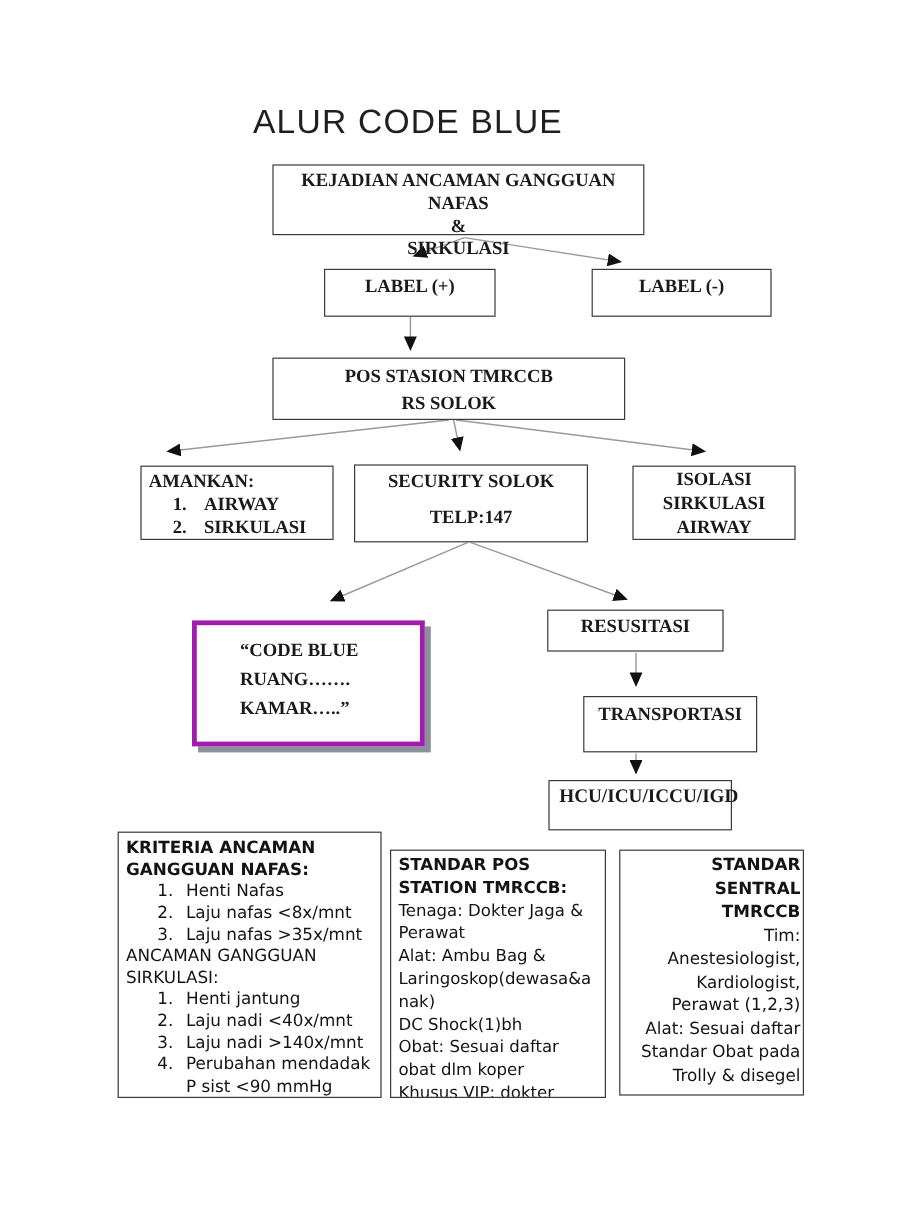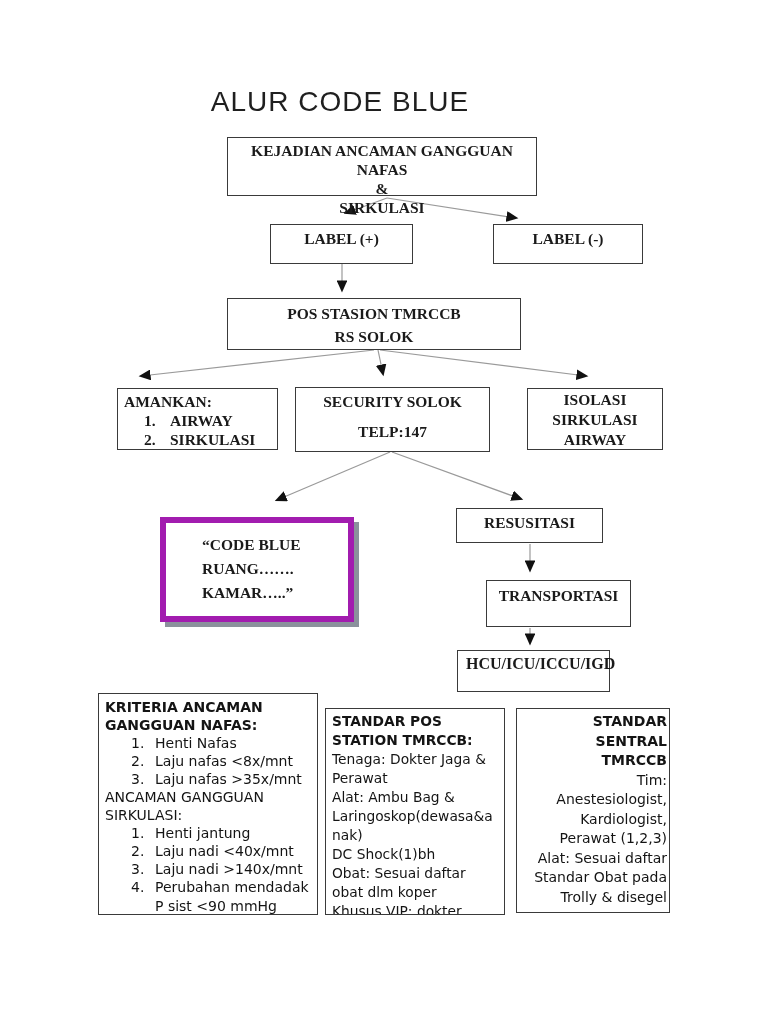--- a/index.html
+++ b/index.html
@@ -16,21 +16,21 @@
   .kejadian{left:227px;top:137px;width:310px;height:59px;padding-top:3px;}
   .label-plus{left:270px;top:224px;width:143px;height:40px;padding-top:4px;}
   .label-minus{left:493px;top:224px;width:150px;height:40px;padding-top:4px;}
   .pos{left:227px;top:298px;width:294px;height:52px;padding-top:3px;line-height:23px;}
   .amankan{left:117px;top:388px;width:161px;height:62px;padding:3px 0 0 6px;}
   .amankan .li{display:flex;}
   .amankan .num{flex:none;width:26px;margin-left:20px;}
   .security{left:295px;top:387px;width:195px;height:65px;padding-top:4px;}
   .security .l2{margin-top:11px;}
   .isolasi{left:527px;top:388px;width:136px;height:62px;padding-top:1px;line-height:20px;}
-  .codeblue{left:160px;top:517px;width:194px;height:105px;border:6px solid #a21caf;
+  .codeblue{left:160px;top:517px;width:194px;height:105px;border:4px solid #a21caf;
             box-shadow:5px 5px 0 #8b919c;padding:10px 0 0 36px;line-height:24px;}
   .resusitasi{left:456px;top:508px;width:147px;height:35px;padding-top:4px;}
   .transportasi{left:458px;top:580px;width:145px;height:47px;padding-top:5px;margin-left:28px;}
   .hcu{left:457px;top:650px;width:153px;height:42px;padding:3px 0 0 8px;font-size:16px;}
   
   .info{position:absolute;border:1.5px solid #3a3a3a;background:#fff;box-sizing:border-box;
         font-family:"DejaVu Sans","Liberation Sans",sans-serif;font-size:14px;
         color:#141414;overflow:hidden;z-index:2;}
   .info .hd{font-weight:bold;}
   .kriteria{left:98px;top:693px;width:220px;height:222px;padding:4px 2px 0 6px;line-height:18px;}

